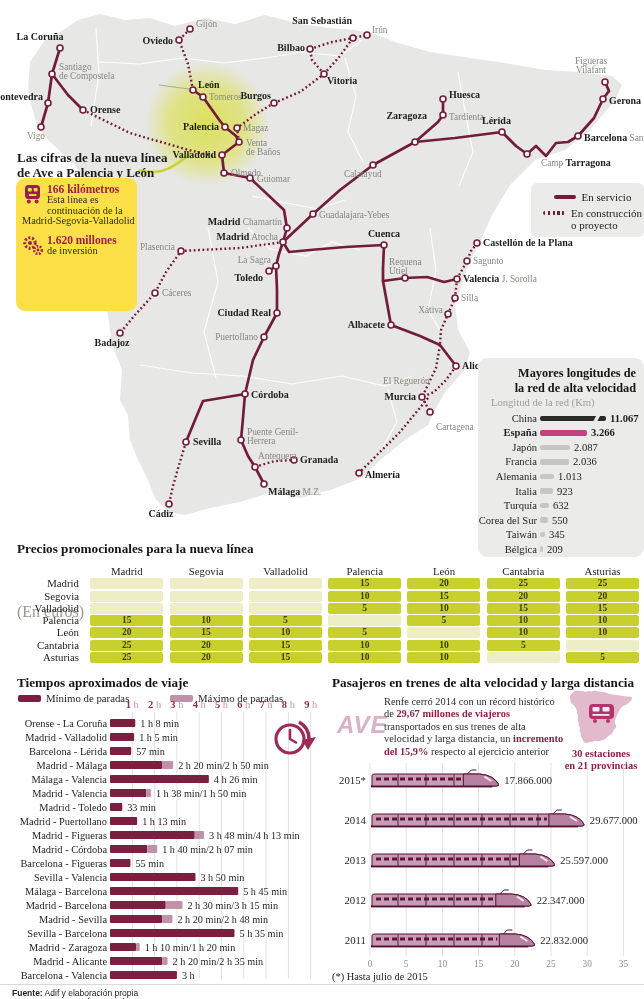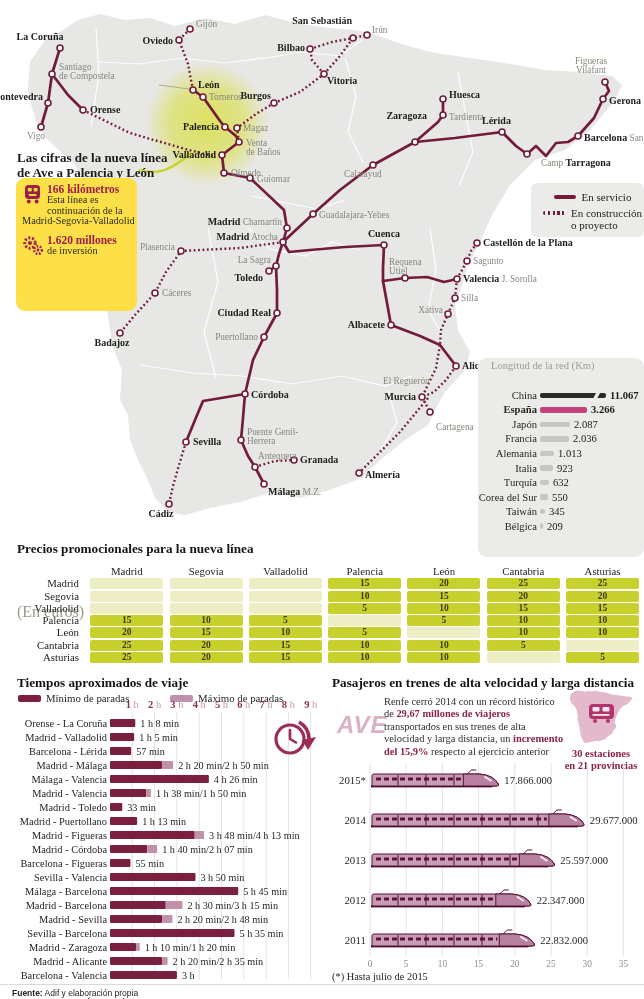--- a/index.html
+++ b/index.html
@@ -38,21 +38,21 @@
   .c-icon{width:22px;flex:0 0 22px;margin-top:1px;}
   .c-h{font-weight:700;font-size:11.5px;color:#9c1d4e;line-height:12px;}
   .c-l{font-size:10.3px;color:#2b2b1e;line-height:10.6px;}
   .c-wide{margin-left:-25px;white-space:nowrap;}
 
   
   .panel-rank{position:absolute;left:478px;top:358px;width:166px;height:199px;background:#ebebe9;border-radius:9px;
               box-sizing:border-box;}
   .rank-title{text-align:right;padding:8px 8px 0 28px;font-weight:700;font-size:12.3px;line-height:1.18;color:#141412;}
   .rank-sub{padding:2px 0 0 13px;font-size:10.6px;color:#9c9c9a;}
-  .rrows{margin-top:17px;}
+  .rrows{margin-top:3px;}
   .rrow{display:flex;align-items:center;height:14.55px;}
   .rlabel{flex:0 0 59px;text-align:right;font-size:10.6px;color:#262624;white-space:nowrap;}
   .rbarw{margin-left:3px;display:flex;align-items:center;}
   .rbar{height:5.5px;border-radius:2px;position:relative;}
   .rbreak{position:absolute;right:7px;top:-1.2px;width:4px;height:8px;background:#ebebe9;transform:skewX(-28deg);}
   .rval{margin-left:4px;font-size:10.6px;color:#1b1b19;white-space:nowrap;}
   .bold{font-weight:700;}
 
   
   .prices-title{position:absolute;left:17px;top:541px;font-weight:700;font-size:13.2px;color:#151513;}
@@ -326,20 +326,21 @@
         <circle cx="16" cy="15" r="1.4" fill="#9c1d4e"></circle>
       </svg>
       <div>
         <div class="c-h">1.620 millones</div>
         <div class="c-l">de inversión</div>
       </div>
     </div>
   </div>
 
   <div class="panel-rank">
+    <div class="rank-title">Mayores longitudes de la red de alta velocidad</div>
     <div class="rank-sub">Longitud de la red (Km)</div>
     <div class="rrows" id="rankRows">
         <div class="rrow">
           <span class="rlabel">China</span>
           <span class="rbarw">
             <span class="rbar" style="width: 66px; background: rgb(42, 42, 40);">
               <i class="rbreak"></i>
             </span>
           </span>
           <span class="rval bold">11.067</span>

